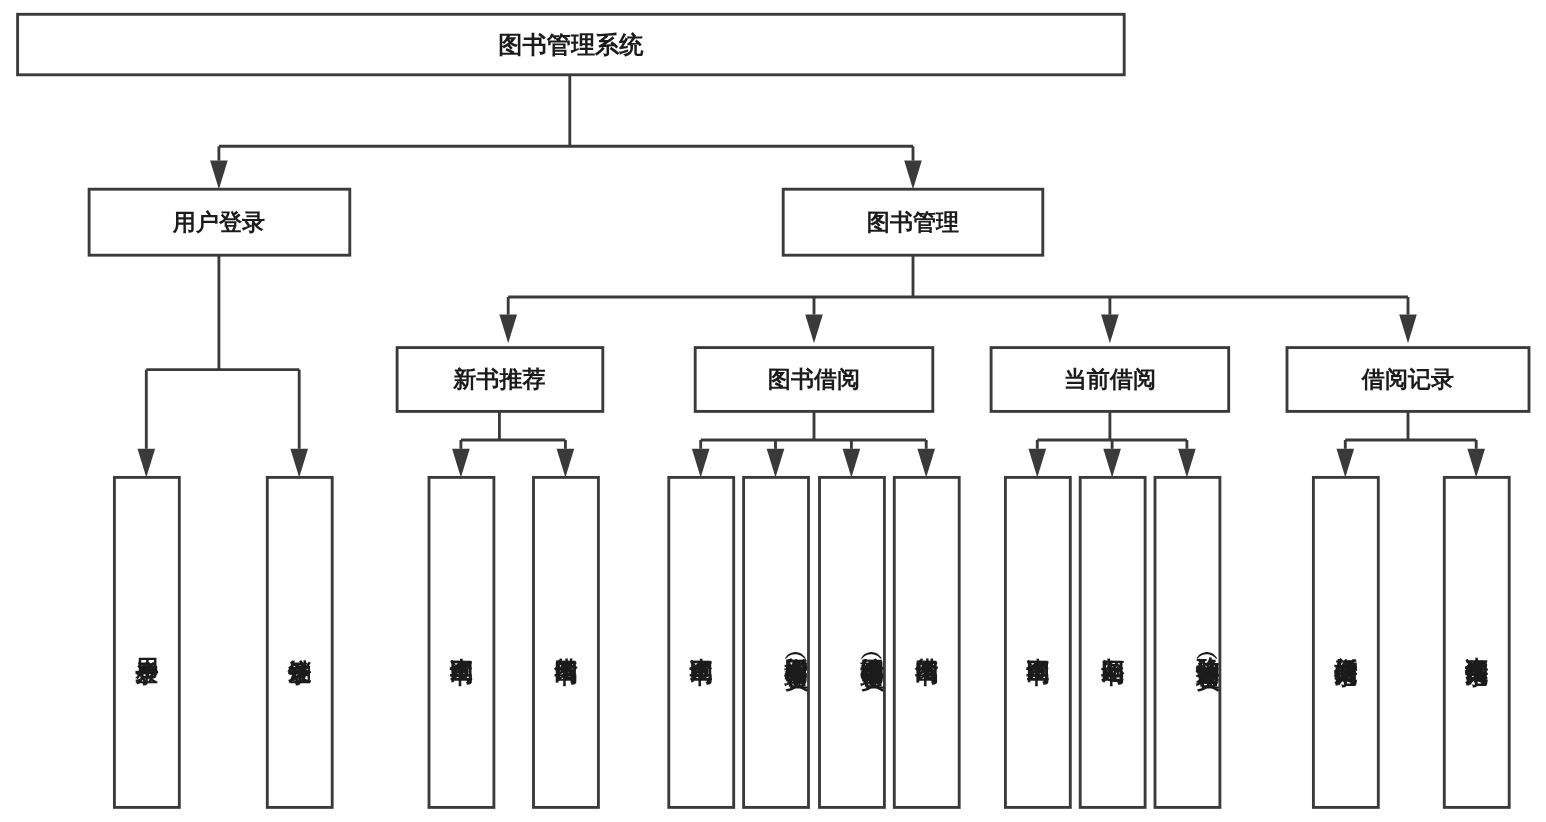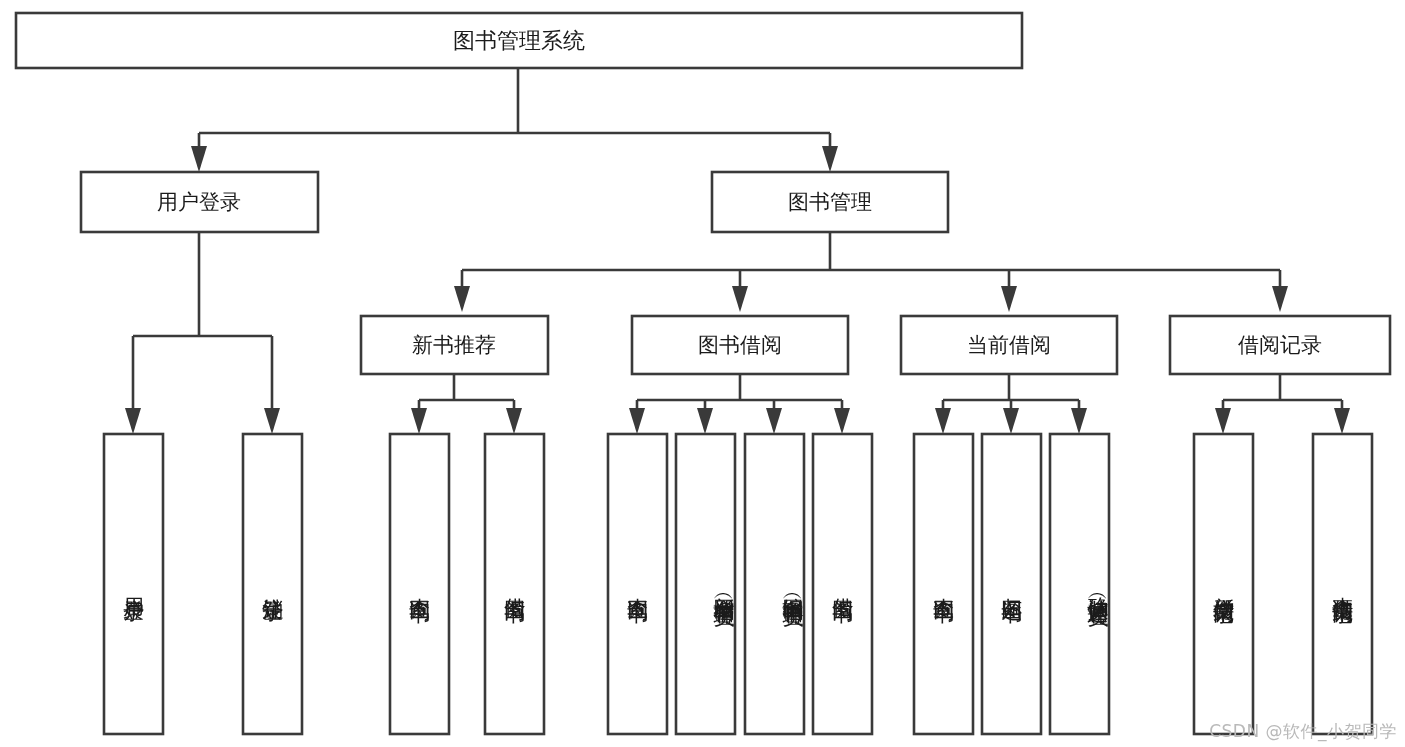--- a/index.html
+++ b/index.html
@@ -7,20 +7,21 @@
     padding: 0;
     background: #ffffff;
   }
   #page {
     position: relative;
     width: 1405px;
     height: 747px;
     background: #ffffff;
     overflow: hidden;
     font-family: "DejaVu Sans", "Liberation Sans", sans-serif;
+    font-weight: bold;
   }
   #diagram-svg {
     position: absolute;
     left: 0;
     top: 0;
     width: 1405px;
     height: 747px;
   }
   .node-box {
     fill: #ffffff;
@@ -198,15 +199,14 @@
   <div class="vlabel" style="left:745px; top:440px; width:59px; height:294px; display:flex; align-items:flex-start; justify-content:center;">编辑图书（管理员）</div>
   <div class="vlabel" style="left:813px; top:434px; width:59px; height:300px; display:flex; align-items:center; justify-content:center;">借阅图书</div>
 
   <div class="vlabel" style="left:914px; top:434px; width:59px; height:300px; display:flex; align-items:center; justify-content:center;">查询图书</div>
   <div class="vlabel" style="left:982px; top:434px; width:59px; height:300px; display:flex; align-items:center; justify-content:center;">归还图书</div>
   <div class="vlabel" style="left:1050px; top:440px; width:59px; height:294px; display:flex; align-items:flex-start; justify-content:center;">确认归还（管理员）</div>
 
   <div class="vlabel" style="left:1194px; top:434px; width:59px; height:300px; display:flex; align-items:center; justify-content:center;">新增借阅记录</div>
   <div class="vlabel" style="left:1313px; top:434px; width:59px; height:300px; display:flex; align-items:center; justify-content:center;">查询借阅记录</div>
 
-  <div class="watermark">CSDN @软件_小贺同学</div>
 
 </div>
 
 </body></html>

